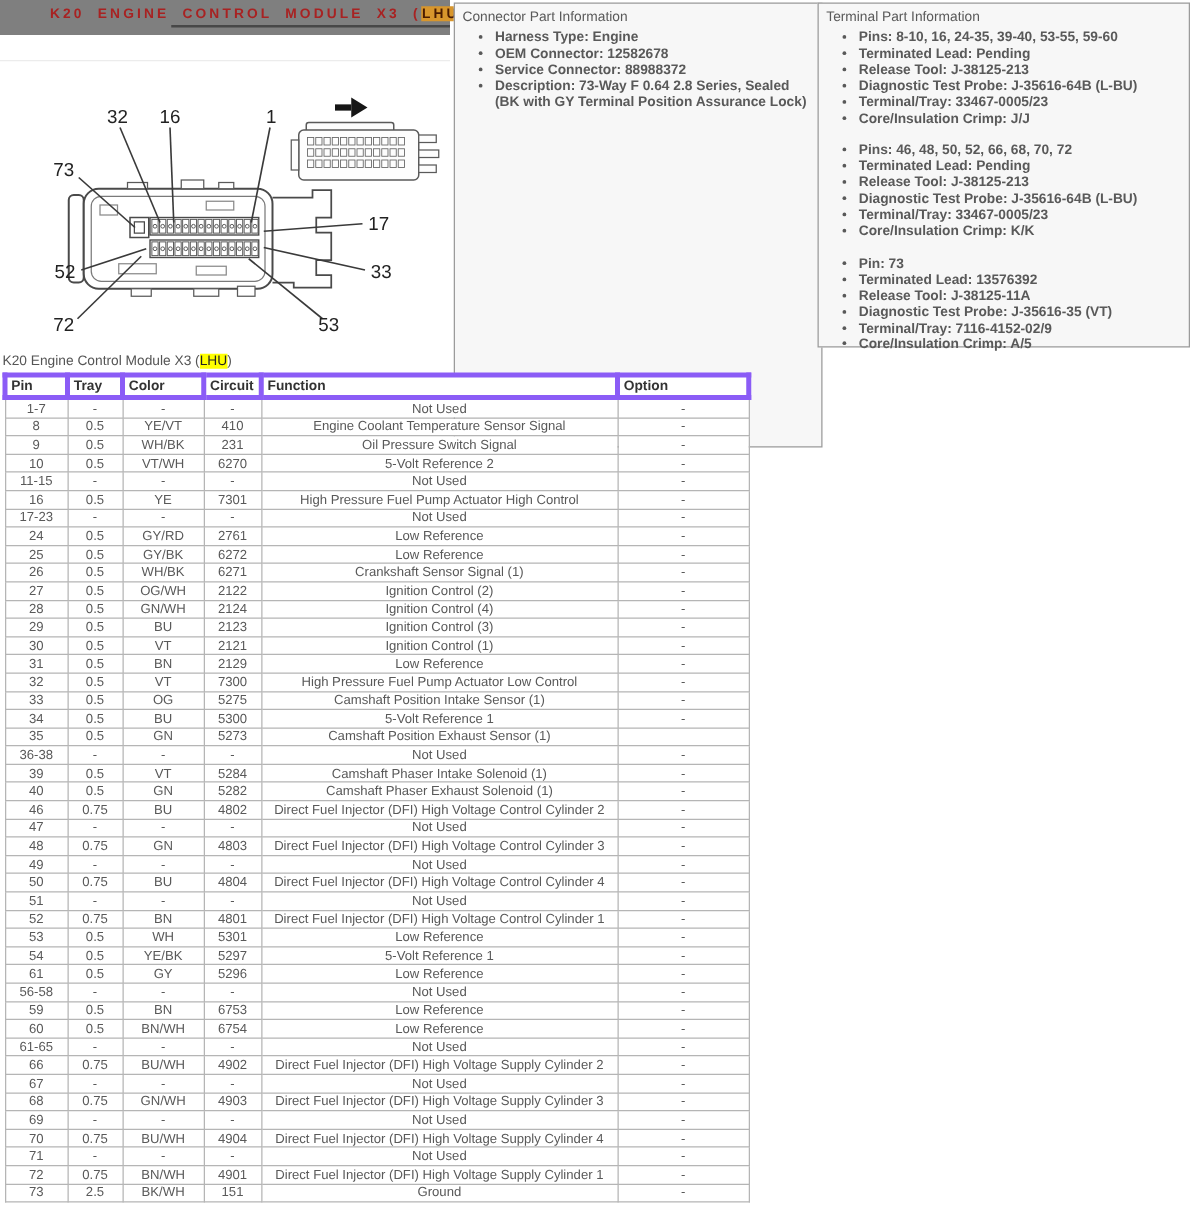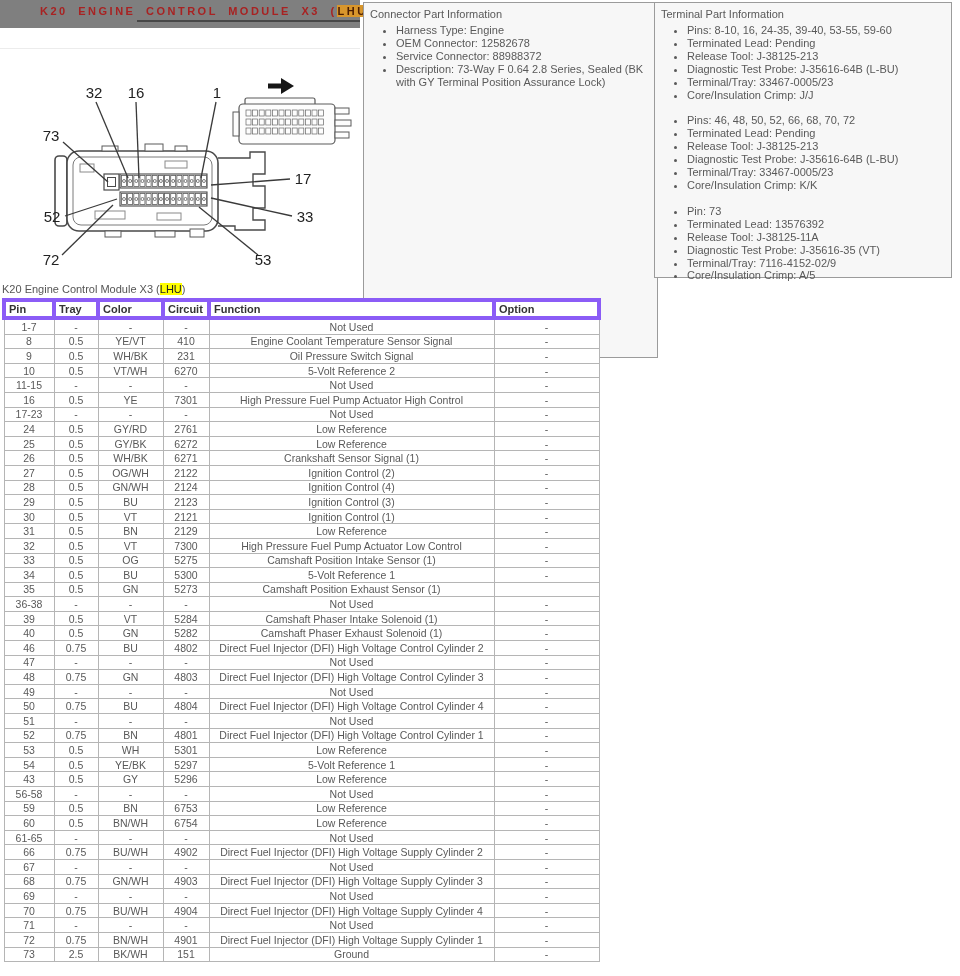--- a/index.html
+++ b/index.html
@@ -20,21 +20,21 @@
   
   .panel{
     position:absolute;top:2px;background:#f7f7f7;border:1px solid #9b9b9b;
     color:var(--txt,#595959);font-size:11px;box-sizing:border-box;
   }
   .panel.connector{left:363px;width:295px;height:356px;}
   .panel.terminal{left:654px;width:298px;height:276px;}
   .panel-title{padding:5px 8px 0 6px;line-height:13px;}
   .panel ul{margin:3px 0 0 0;padding:0 8px 0 32px;}
   .panel ul.grp-gap{margin-top:13px;}
-  .panel li{line-height:12.9px;padding:0;}
+  .panel li{line-height:12.9px;padding:0;font-weight:bold;}
 
   
   .diagram{position:absolute;left:5px;top:56px;width:350px;height:224px;}
   .diagram svg{display:block;}
   .dg-label{font-size:15px;fill:#222;font-family:"Liberation Sans","DejaVu Sans",sans-serif;}
 
   
   .table-wrap{position:absolute;left:2px;top:283px;width:596px;}
   .table-caption{font-size:11px;color:#555;line-height:13px;margin:0 0 2px 0;}
   .table-caption .hl-yellow{background:var(--hl-yellow,#ffff00);color:#222;}
@@ -533,21 +533,21 @@
         </tr>
         <tr>
           <td class="c">54</td>
           <td class="c">0.5</td>
           <td class="c">YE/BK</td>
           <td class="c">5297</td>
           <td class="l">5-Volt Reference 1</td>
           <td class="c">-</td>
         </tr>
         <tr>
-          <td class="c">43</td>
+          <td class="c">61</td>
           <td class="c">0.5</td>
           <td class="c">GY</td>
           <td class="c">5296</td>
           <td class="l">Low Reference</td>
           <td class="c">-</td>
         </tr>
         <tr>
           <td class="c">56-58</td>
           <td class="c">-</td>
           <td class="c">-</td>

